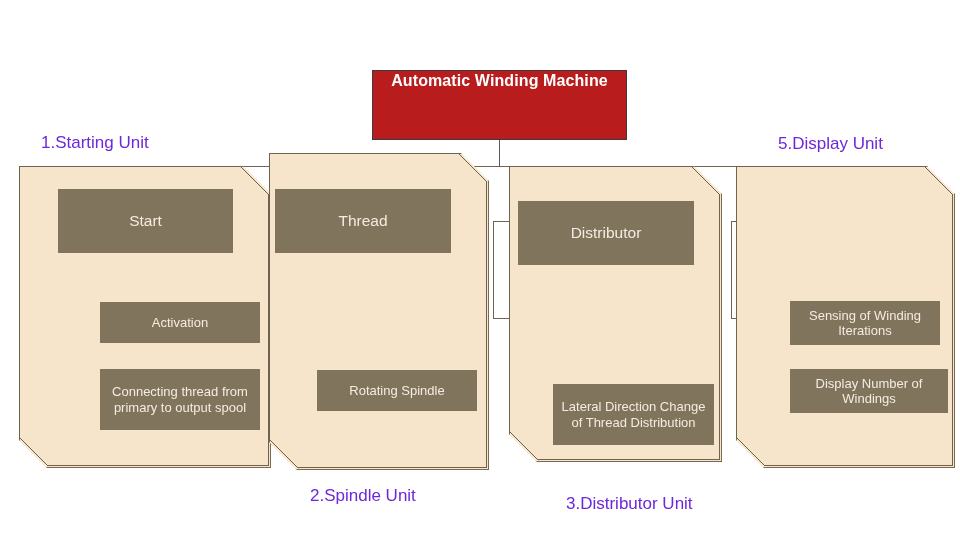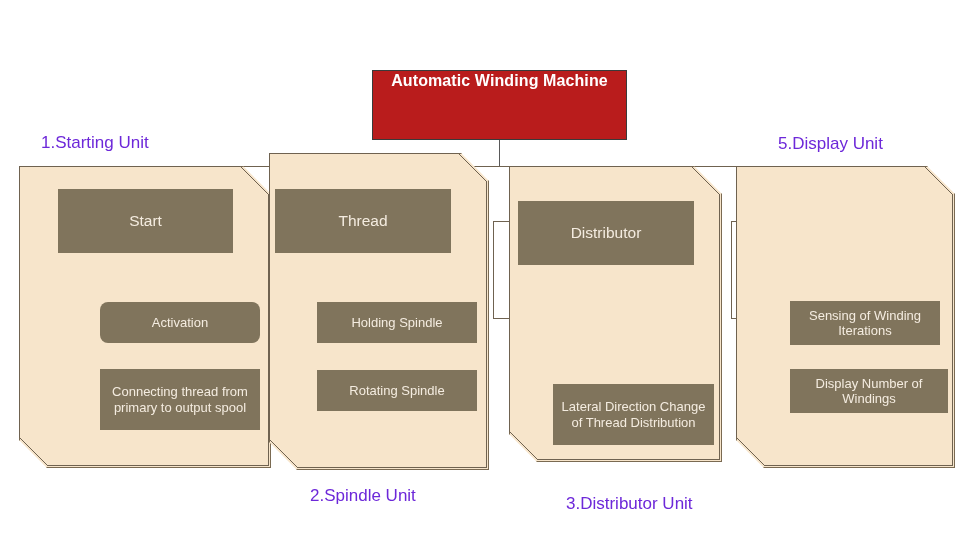--- a/index.html
+++ b/index.html
@@ -134,42 +134,39 @@
     <div class="shape"></div>
     <svg class="shape-outline" viewBox="0 0 250 300" preserveAspectRatio="none" shape-rendering="crispEdges">
       <path d="M0.5,0.5 L221.5,0.5 L249.5,28.5 L249.5,299.5 L28.5,299.5 L0.5,271.5 Z"></path>
     </svg>
   </div>
 
   <div class="box head" style="left:58px; top:189px; width:175px; height:64px;">
     <span>Start</span>
   </div>
 
-  <div class="box leaf" style="left:100px; top:302px; width:160px; height:41px;border-radius:8px;">
+  <div class="box leaf" style="left:100px; top:302px; width:160px; height:41px;">
     <span>Activation</span>
   </div>
 
   <div class="box leaf" style="left:100px; top:369px; width:160px; height:61px;">
     <span>Connecting thread from primary to output spool</span>
   </div>
 
   <div class="unit" style="left:269px; top:153px; width:218px; height:315px;">
     <div class="shape"></div>
     <svg class="shape-outline" viewBox="0 0 218 315" preserveAspectRatio="none" shape-rendering="crispEdges">
       <path d="M0.5,0.5 L189.5,0.5 L217.5,28.5 L217.5,314.5 L28.5,314.5 L0.5,286.5 Z"></path>
     </svg>
   </div>
 
   <div class="box head" style="left:275px; top:189px; width:176px; height:64px;">
     <span>Thread</span>
   </div>
 
-  <div class="box leaf" style="left:317px; top:302px; width:160px; height:41px;">
-    <span>Holding Spindle</span>
-  </div>
 
   <div class="box leaf" style="left:317px; top:370px; width:160px; height:41px;">
     <span>Rotating Spindle</span>
   </div>
 
   <div class="caption" style="left:310px; top:486px;">2.Spindle Unit</div>
 
   <div class="unit" style="left:509px; top:166px; width:211px; height:294px;">
     <div class="shape"></div>
     <svg class="shape-outline" viewBox="0 0 211 294" preserveAspectRatio="none" shape-rendering="crispEdges">

